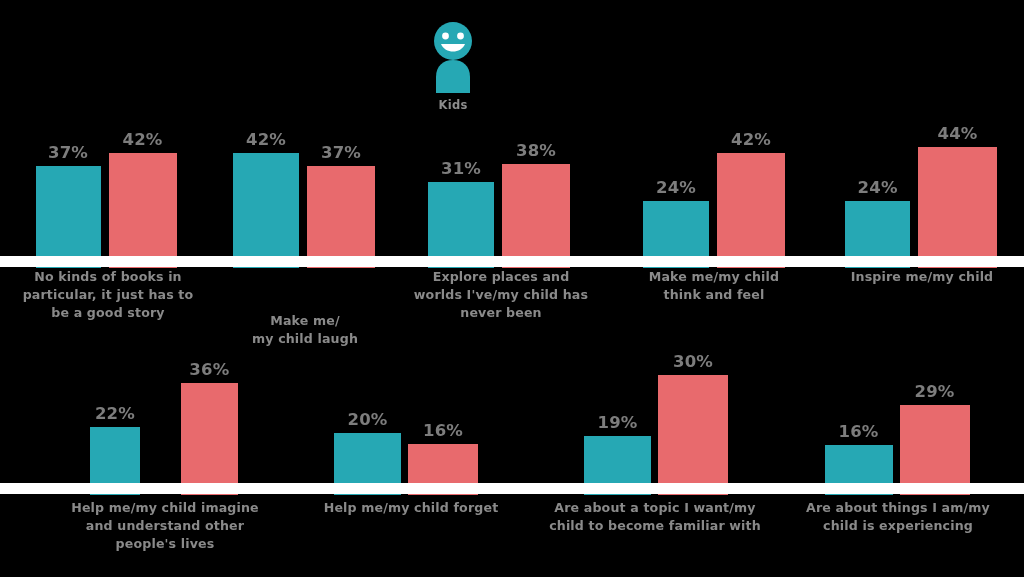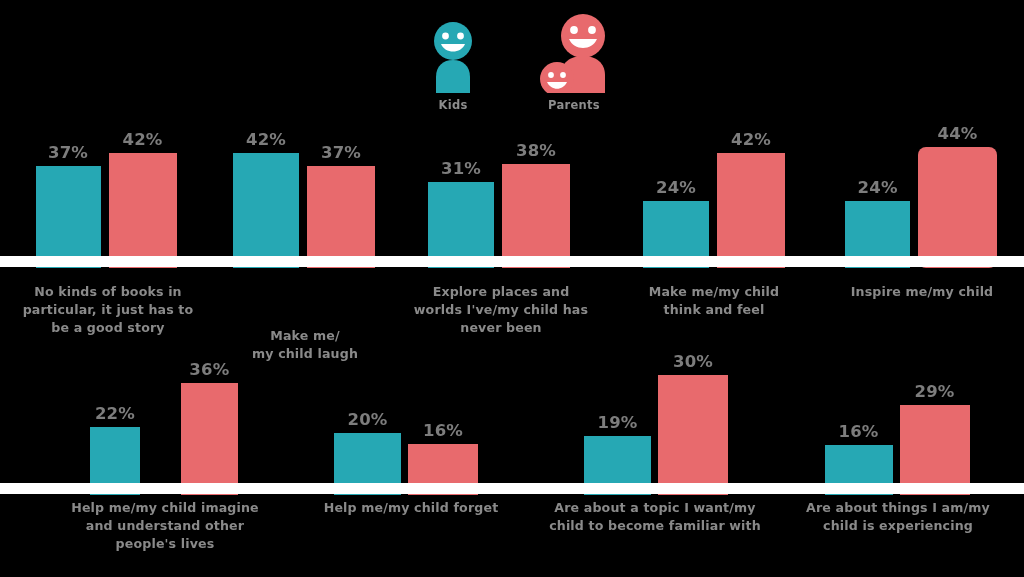--- a/index.html
+++ b/index.html
@@ -46,21 +46,21 @@
   .row2 { top: 340px; height: 155px; }
 
   .baseline {
     position: absolute; left: 0; width: 1024px;
     height: 11px; background: #ffffff;
   }
   .baseline1 { top: 256px; }
   .baseline2 { top: 483px; }
 
   .labelband { position: absolute; left: 0; width: 1024px; }
-  .labelband1 { top: 283px; height: 62px; padding-left: 44px; }
+  .labelband1 { top: 268px; height: 62px; padding-left: 44px; }
   .labelband2 { top: 499px; height: 70px; }
 
   .bargroup {
     position: absolute;
     bottom: 0;
     display: flex;
     align-items: flex-end;
     justify-content: center;
   }
   .bar {
@@ -104,36 +104,20 @@
           <circle cx="23" cy="20" r="19" fill="#26A8B4"></circle>
           <path d="M6 72 L6 56 C6 45 13 39 23 39 C33 39 40 45 40 56 L40 72 Z" fill="#26A8B4"></path>
           <circle cx="15.5" cy="15" r="3.4" fill="#ffffff"></circle>
           <circle cx="30.5" cy="15" r="3.4" fill="#ffffff"></circle>
           <path d="M11 23 C15 33 31 33 35 23 Z" fill="#ffffff"></path>
         </svg>
       </div>
       <div class="legend-label">Kids</div>
     </div>
 
-    <div class="legend-item">
-      <div class="fig-parents">
-        <svg width="72" height="80" viewBox="0 0 72 80" aria-hidden="true">
-          <circle cx="45" cy="23" r="22" fill="#E86A6D"></circle>
-          <path d="M23 80 L23 62 C23 50 32 43 45 43 C58 43 67 50 67 62 L67 80 Z" fill="#E86A6D"></path>
-          <circle cx="36" cy="17" r="3.9" fill="#ffffff"></circle>
-          <circle cx="54" cy="17" r="3.9" fill="#ffffff"></circle>
-          <path d="M31 26 C36 38 54 38 59 26 Z" fill="#ffffff"></path>
-          <circle cx="19" cy="66" r="17" fill="#E86A6D"></circle>
-          <circle cx="13" cy="62" r="2.9" fill="#ffffff"></circle>
-          <circle cx="25" cy="62" r="2.9" fill="#ffffff"></circle>
-          <path d="M9 69 C13 78 25 78 29 69 Z" fill="#ffffff"></path>
-        </svg>
-      </div>
-      <div class="legend-label">Parents</div>
-    </div>
   </div>
 
   <div class="row row1">
 
     <div class="bargroup" style="left:30px;width:152px;height:156px;">
       <div class="bar bar-kids" style="width:65px;height:102px;">
         <span class="bar-value">37%</span>
       </div>
       <div style="width:8px;"></div>
       <div class="bar bar-parents" style="width:68px;height:115px;">
@@ -169,21 +153,21 @@
       <div class="bar bar-parents" style="width:68px;height:115px;">
         <span class="bar-value">42%</span>
       </div>
     </div>
 
     <div class="bargroup" style="left:845px;width:152px;height:156px;">
       <div class="bar bar-kids" style="width:66px;height:67px;">
         <span class="bar-value">24%</span>
       </div>
       <div style="width:8px;"></div>
-      <div class="bar bar-parents" style="width:80px;height:121px;border-radius:8px;">
+      <div class="bar bar-parents" style="width:80px;height:121px;">
         <span class="bar-value">44%</span>
       </div>
     </div>
   </div>
 
   <div class="baseline baseline1"></div>
 
   <div class="labelband labelband1">
     <div class="cat-label" style="left:8px;width:200px;">
       <div>No kinds of books in</div>

